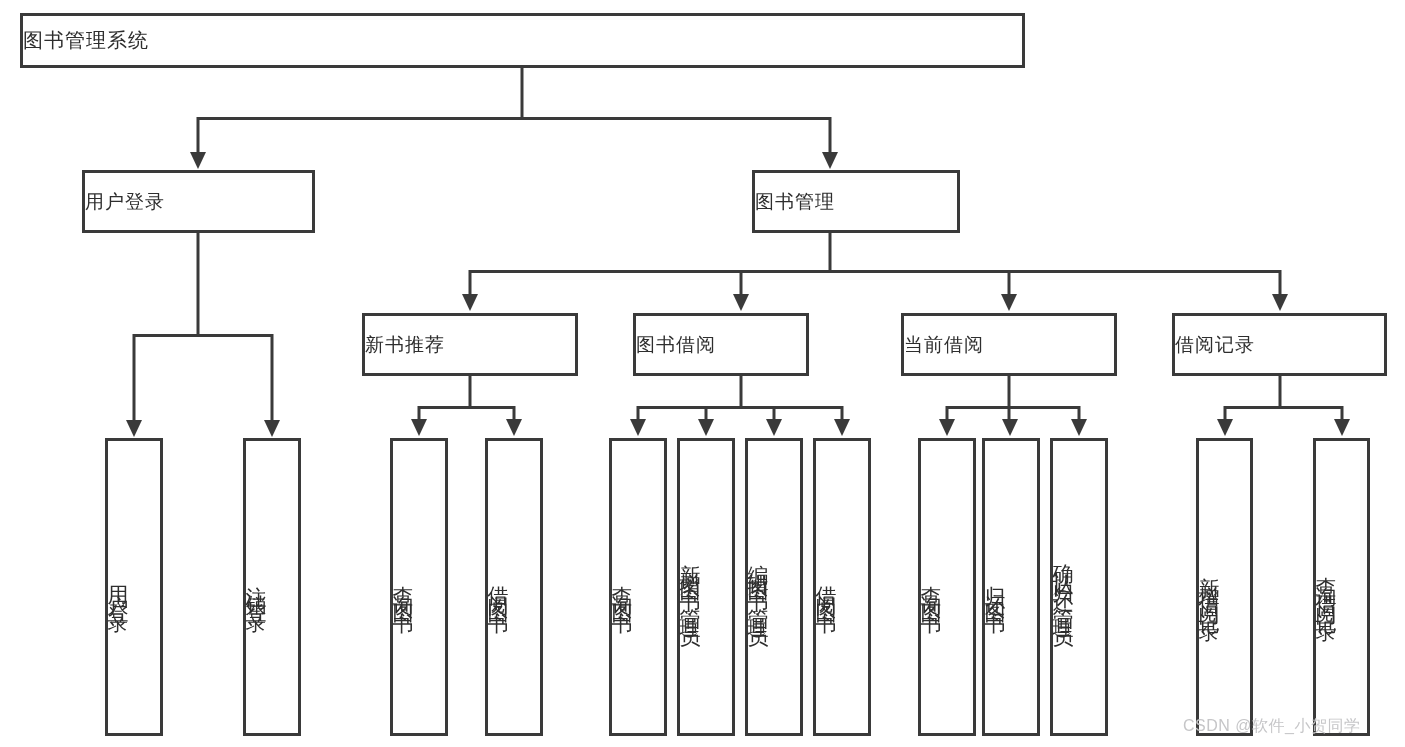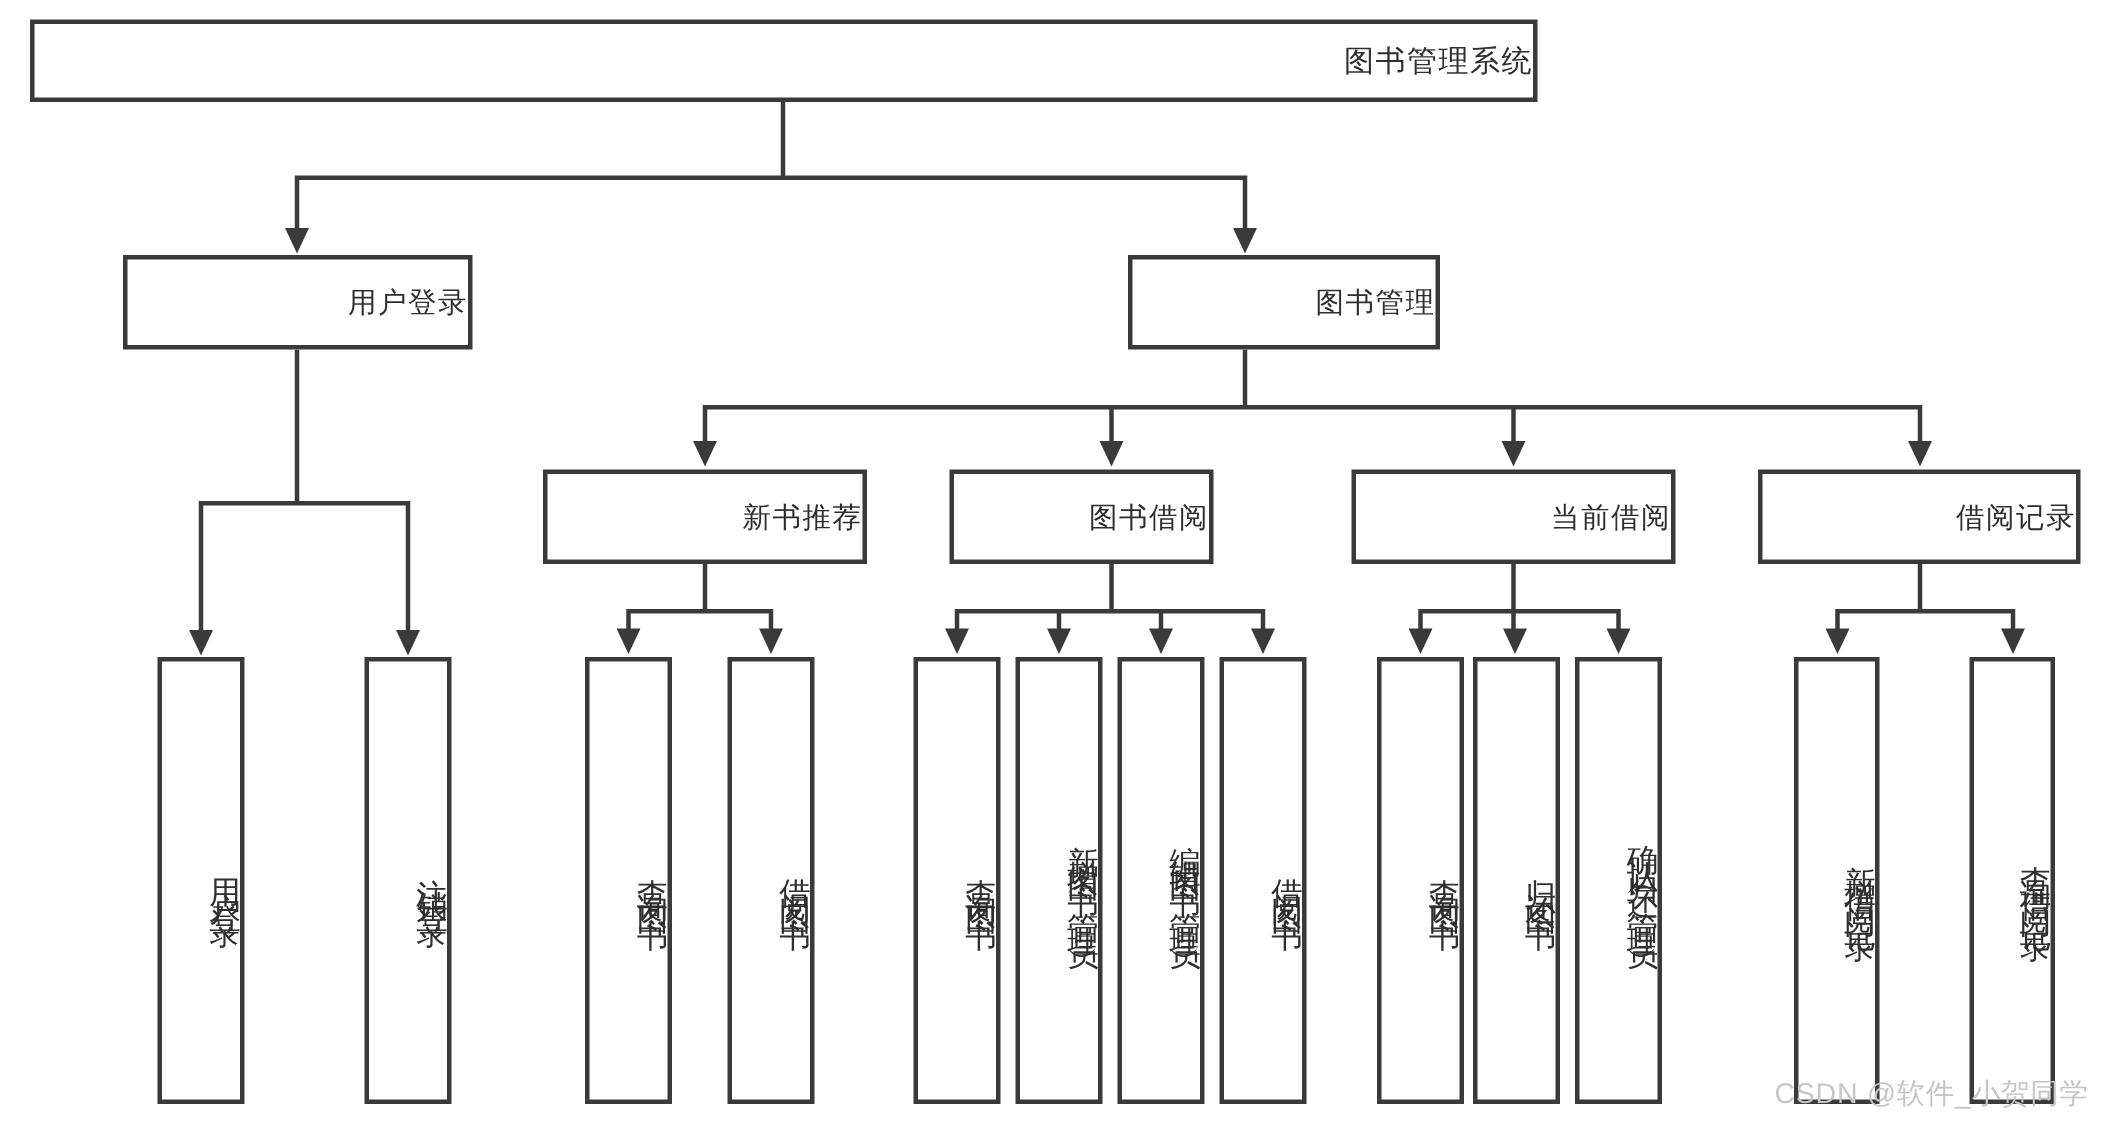--- a/index.html
+++ b/index.html
@@ -26,24 +26,23 @@
     width: 1405px; height: 747px;
     z-index: 1;
   }
 
   .box {
     position: absolute;
     background: #fff;
     border: 3px solid var(--line);
     display: flex;
     align-items: center;
-    justify-content: flex-end;
+    justify-content: flex-start;
     color: var(--text);
     z-index: 2;
-    padding-left: 40px;
   }
   .hlabel {
     font-size: 19px;
     letter-spacing: 1px;
     white-space: nowrap;
   }
   .root-box .hlabel { font-size: 20px; }
 
   .leaf .vtext {
     writing-mode: vertical-rl;
@@ -51,21 +50,21 @@
     font-size: 21px;
     letter-spacing: 9px;
     line-height: 1;
     color: var(--text);
   }
 
   .watermark {
     position: absolute;
     left: 1183px;
     top: 716px;
-    font-size: 19px;
+    font-size: 16px;
     color: var(--watermark);
     white-space: nowrap;
     z-index: 3;
     letter-spacing: 0.5px;
   }
 </style>
 </head>
 <body>
 
 <div class="stage">

